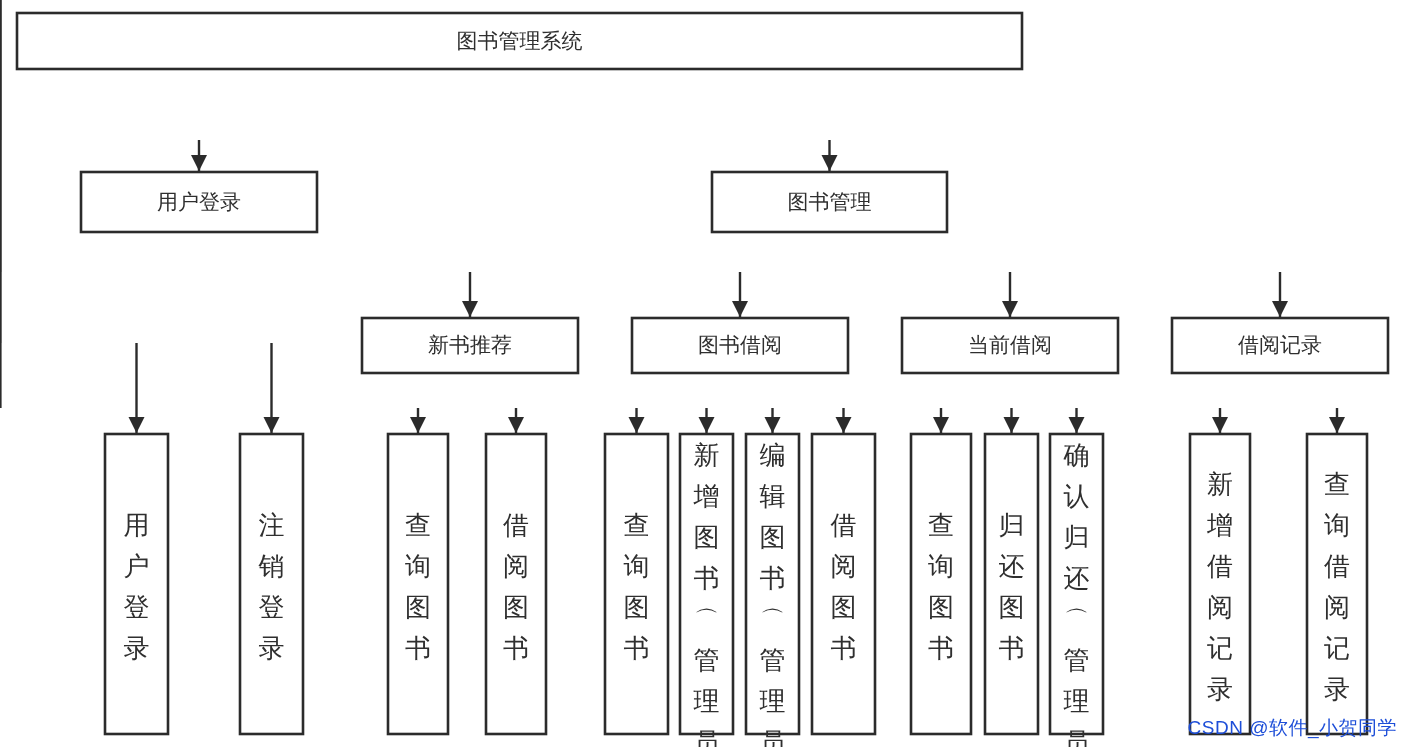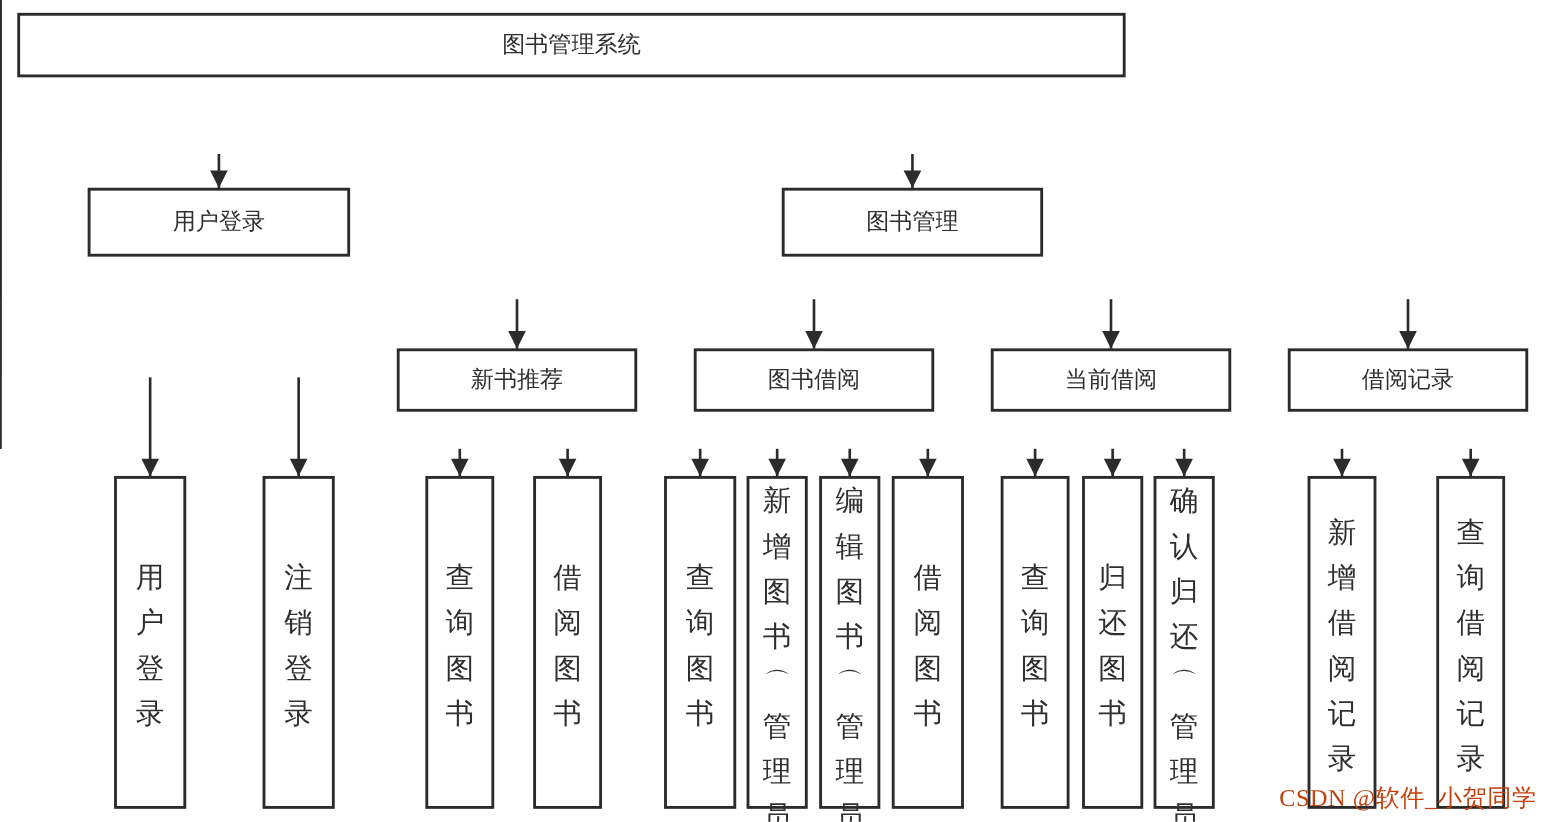--- a/index.html
+++ b/index.html
@@ -44,23 +44,23 @@
     font-family: "Liberation Sans", "DejaVu Sans", sans-serif;
     font-size: 21px;
     fill: #2f2f2f;
     text-anchor: middle;
     dominant-baseline: middle;
   }
   .watermark {
     position: absolute;
     right: 8px;
     bottom: 6px;
-    font-family: Liberation Serif, serif;
-    font-size: 22px;
-    color: #c2410c;
+    font-family: Liberation Sans, sans-serif;
+    font-size: 19px;
+    color: #1d4ed8;
     white-space: nowrap;
     letter-spacing: 0.5px;
     user-select: none;
   }
 </style>
 </head>
 <body>
 
 <div id="diagram-root">
   <svg id="flowchart" viewBox="0 0 1405 747">

